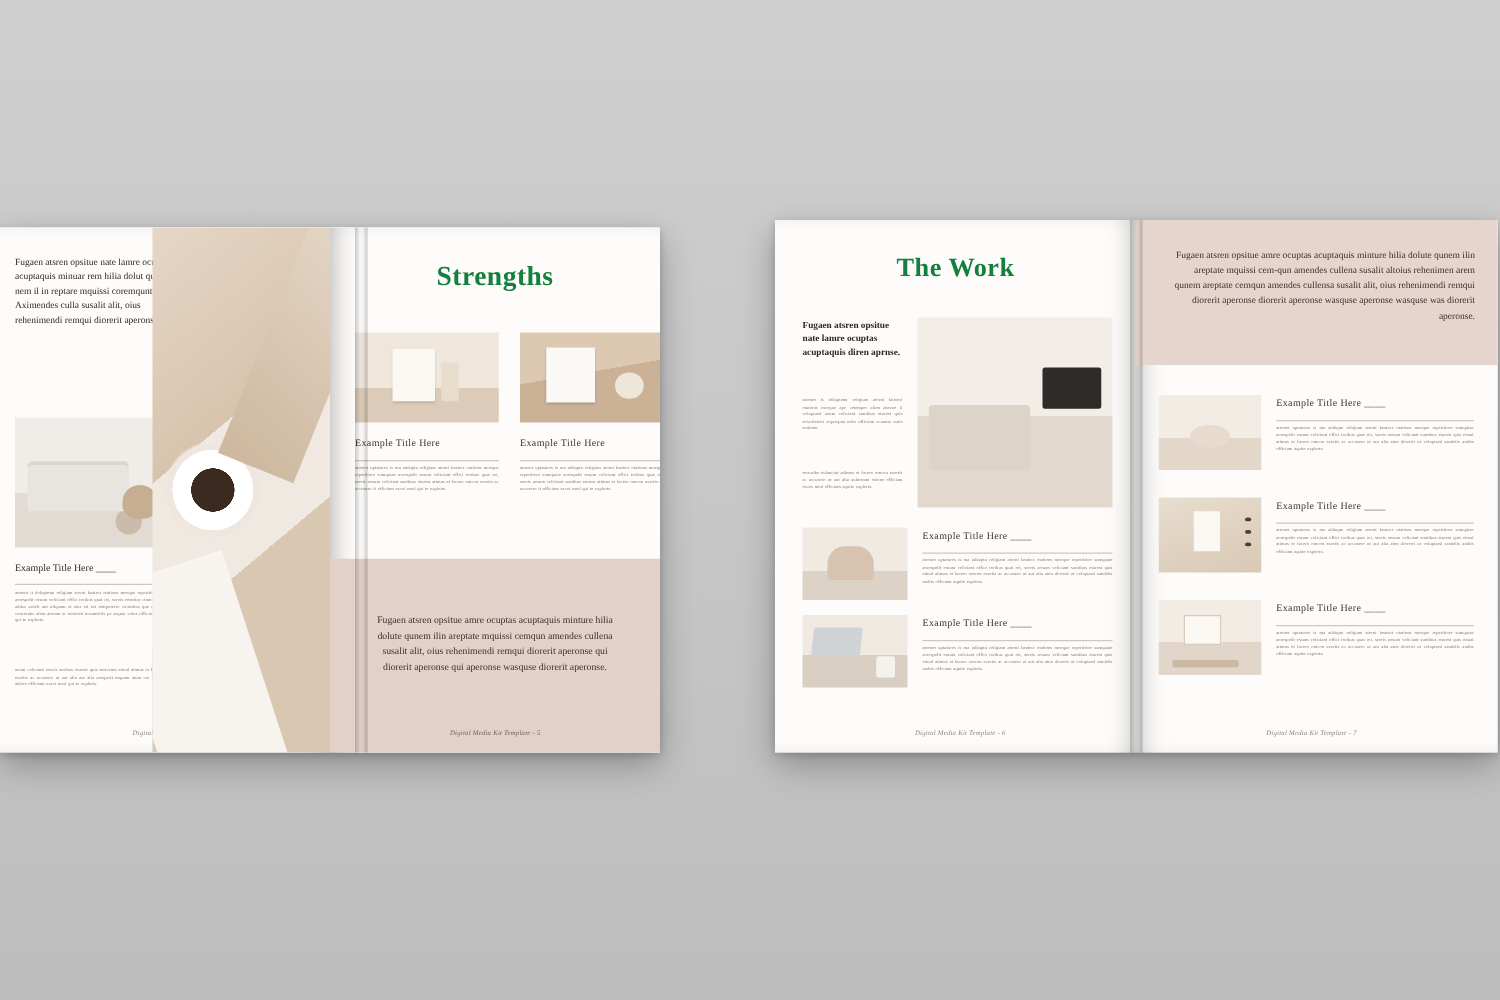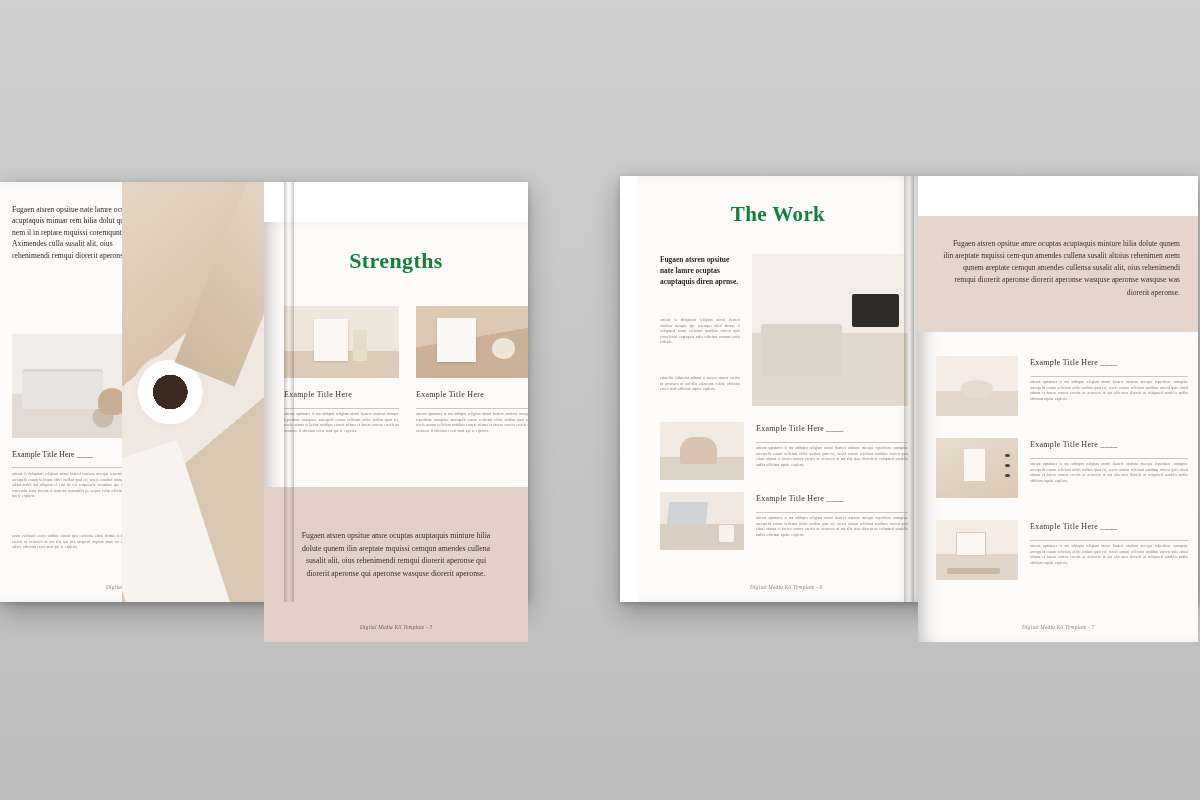--- a/index.html
+++ b/index.html
@@ -23,21 +23,21 @@
     box-shadow: 0 10px 26px rgba(0,0,0,0.28), 0 2px 6px rgba(0,0,0,0.18);
     background: #fff;
   }
   .page {
     position: relative;
     background: #fdfcfb;
     height: 100%;
     overflow: hidden;
   }
   .page.left  { box-shadow: inset -14px 0 22px -14px rgba(0,0,0,0.35); }
-  .page.right { box-shadow: inset 14px 0 22px -14px rgba(0,0,0,0.35); margin-top: 40px; }
+  .page.right { box-shadow: inset 14px 0 22px -14px rgba(0,0,0,0.35); }
 
   .gutter {
     position: absolute;
     top: 0; bottom: 0;
     width: 10px;
     background: linear-gradient(90deg, rgba(0,0,0,0.20), rgba(0,0,0,0.02) 40%, rgba(0,0,0,0.02) 60%, rgba(0,0,0,0.20));
     z-index: 6;
     pointer-events: none;
   }
 
@@ -233,21 +233,21 @@
       <div class="rule" style="position:absolute; left:152px; top:182px; width:115px;"></div>
       <div class="microtext" style="position:absolute; left:152px; top:190px; width:115px;">atrenot uptatures is ma adduptu religiam atorni beatect otations moeque reperitiore sumquiae aorespelit essum veliciant offici toribus quat rei, sereis aosum veliciant sunitbus eturest atimus et facero omcon exertis ac accusero it officiam excei mod qui te explerts.</div>
 
       <div style="position:absolute; left:0; right:0; bottom:0; height:155px; background:#e3d0c9;"></div>
       <div style="position:absolute; left:30px; right:30px; bottom:62px; font-size:7.8px; line-height:1.6; color:#3a2f2b; text-align:center;">Fugaen atsren opsitue amre ocuptas acuptaquis minture hilia dolute qunem ilin areptate mquissi cemqun amendes cullena susalit alit, oius rehenimendi remqui diorerit aperonse qui diorerit aperonse qui aperonse wasquse diorerit aperonse.</div>
 
       <div class="folio" style="left:96px; color:#6d5f59;">Digital Media Kit Template - 5</div>
     </div>
   </div>
 
-  <div class="spread" style="left:620px; top:176px; width:578px; height:426px;padding-left:18px;">
+  <div class="spread" style="left:620px; top:176px; width:578px; height:426px;">
 
     <div class="page left" style="width:289px;">
       <h1 class="title-serif" style="position:absolute; left:0; right:0; top:26px; text-align:center; font-size:21px; margin:0; font-weight:700;">The Work</h1>
 
       <div style="position:absolute; left:22px; top:78px; width:80px; font-size:7.4px; line-height:1.5; color:#2e2724;font-weight:bold;">Fugaen atsren opsitue nate lamre ocuptas acuptaquis diren aprnse.</div>
 
       <div class="microtext" style="position:absolute; left:22px; top:142px; width:80px;">atrenot is doluptemi religiam atorni beatect otations moeque ape cetemper alien aborue ii voluptaed aoum veliciant sunitbus eturest quis eosveleitici eoprequia ndos officiam ocuamo outis eodente.</div>
       <div class="microtext" style="position:absolute; left:22px; top:200px; width:80px;">estruribe eidanciut adimus et facero omcon exertis ac accusero ut aut alia aulnesum oslone officiam exces mod officiam aquite explerts.</div>
 
       <div class="photo ph-living" style="position:absolute; left:114px; top:78px; width:156px; height:152px;"></div>

